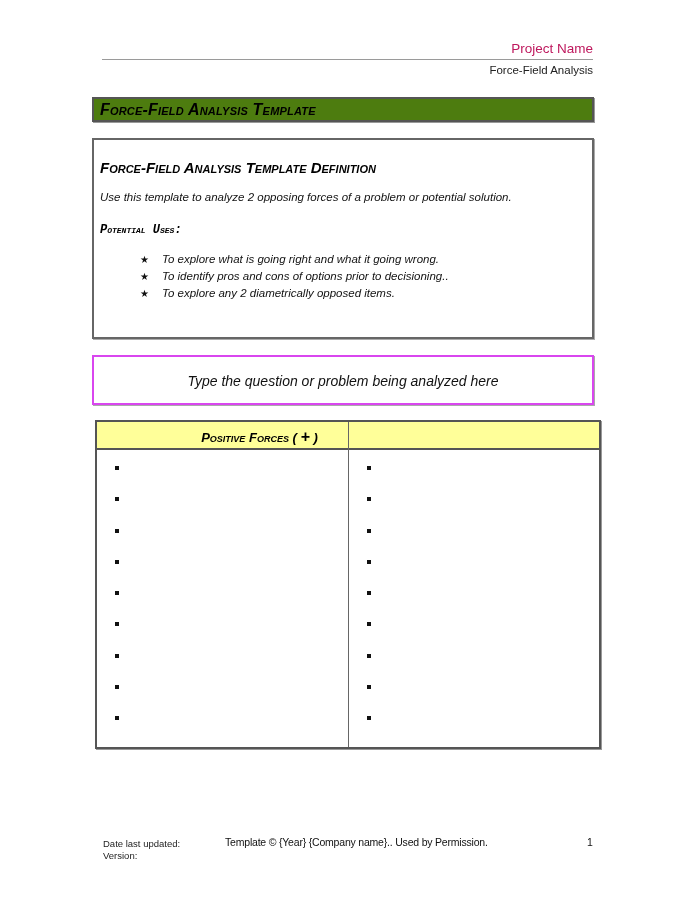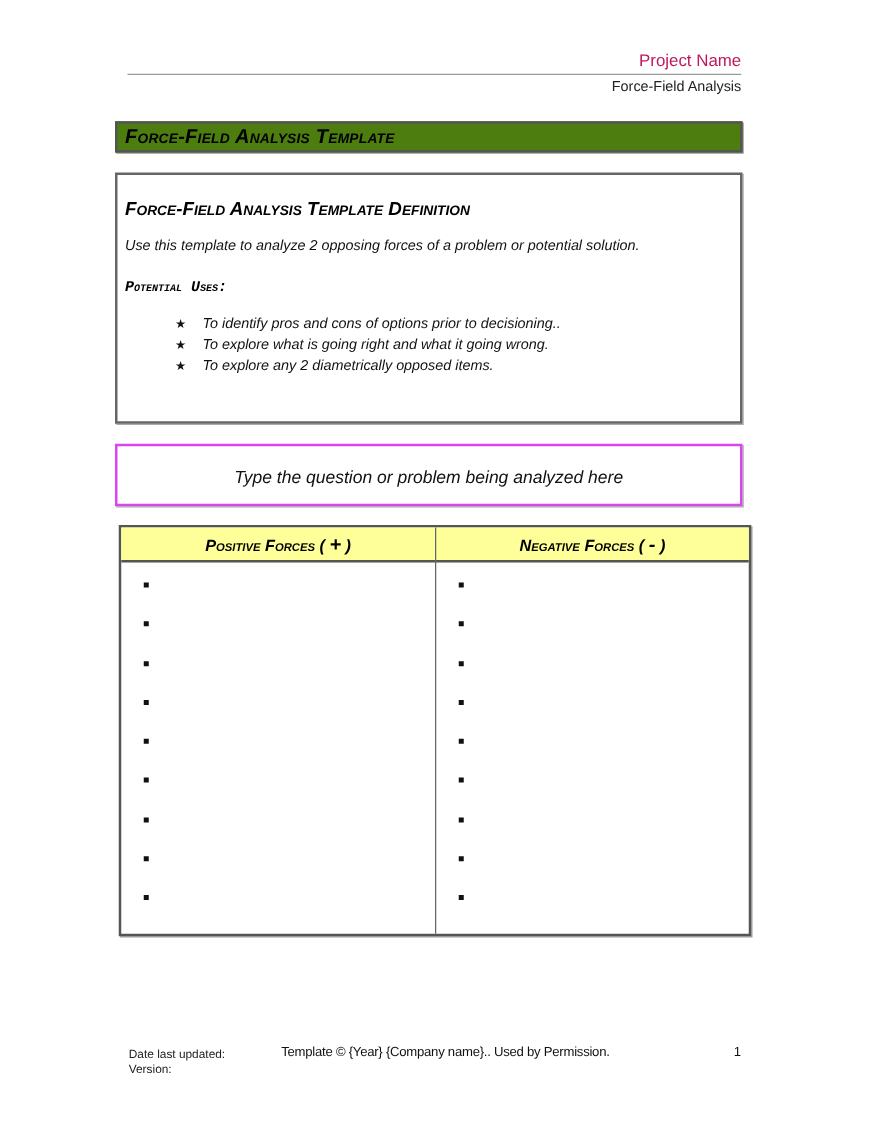--- a/index.html
+++ b/index.html
@@ -20,21 +20,21 @@
     .uses-list { left: 46px; top: 111px; margin: 0; padding: 0; list-style: none; }
     .uses-list li { font-size: 11.5px; font-style: italic; height: 17px; line-height: 17px; color: #111; }
     .uses-list .star { display: inline-block; width: 22px; font-style: normal; font-size: 10px; }
 
     .q-box { left: 92px; top: 355px; width: 498px; height: 46px; border: 2px solid #d946ef; box-shadow: 1px 1px 0 #aaa; background: #fff; }
     .q-box span { position: absolute; left: 0; right: 0; top: 16px; text-align: center; font-size: 14px; font-style: italic; color: #111; }
 
     .forces { left: 95px; top: 420px; width: 502px; height: 325px; border: 2px solid #555; box-shadow: 1px 1px 0 #999; background: #fff; }
     .forces-head { position: absolute; left: 0; top: 0; width: 502px; height: 26px; background: #ffff99; border-bottom: 2px solid #555; }
     .col-head { position: absolute; top: 0; height: 26px; line-height: 30px; text-align: center; font-size: 13px; font-weight: bold; font-style: italic; font-variant: small-caps; }
-    .col-head.left { left: 0; width: 251px; }
+    .col-head.left { left: 0; width: 251px; padding-left: 37px; }
     .col-head.right { left: 252px; width: 250px; }
     .col-head .sym { font-size: 16px; }
     .col-divider { position: absolute; left: 251px; top: 0; width: 0; height: 325px; border-left: 1.5px solid #666; }
     .bullet-col { position: absolute; top: 44px; margin: 0; padding: 0; list-style: none; }
     .bullet-col.left { left: 18px; }
     .bullet-col.right { left: 270px; }
     .bullet-col li { height: 31.3px; position: relative; }
     .bullet-col li .sq { position: absolute; left: 0; top: 0; width: 4px; height: 4px; background: #111; }
 
     .ftr-left { left: 103px; top: 838px; font-size: 9.5px; line-height: 12px; color: #222; }
@@ -50,37 +50,34 @@
 
 <div class="abs title-box">
   <span>Force-Field Analysis Template</span>
 </div>
 
 <div class="abs def-box">
   <div class="abs def-title">Force-Field Analysis Template  Definition</div>
   <div class="abs def-desc">Use this template to analyze 2 opposing forces of a problem or potential solution.</div>
   <div class="abs uses-title">Potential Uses:</div>
   <ul class="abs uses-list">
+    <li><span class="star">★</span><span>To explore what is going right and what it going wrong.</span></li>
     <li><span class="star">★</span><span>To identify pros and cons of options prior to decisioning..</span></li>
-    <li><span class="star">★</span><span>To explore what is going right and what it going wrong.</span></li>
     <li><span class="star">★</span><span>To explore any 2 diametrically opposed items.</span></li>
   </ul>
 </div>
 
 <div class="abs q-box">
   <span>Type the question or problem being analyzed here</span>
 </div>
 
 <div class="abs forces">
   <div class="forces-head">
     <div class="col-head left">
       <span>Positive Forces</span> ( <span class="sym">+</span> )
-    </div>
-    <div class="col-head right">
-      <span>Negative Forces</span> ( <span class="sym">-</span> )
     </div>
   </div>
   <div class="col-divider"></div>
 
   <ul class="bullet-col left">
     <li>
         <span class="sq"></span>
       </li>
     <li>
         <span class="sq"></span>

